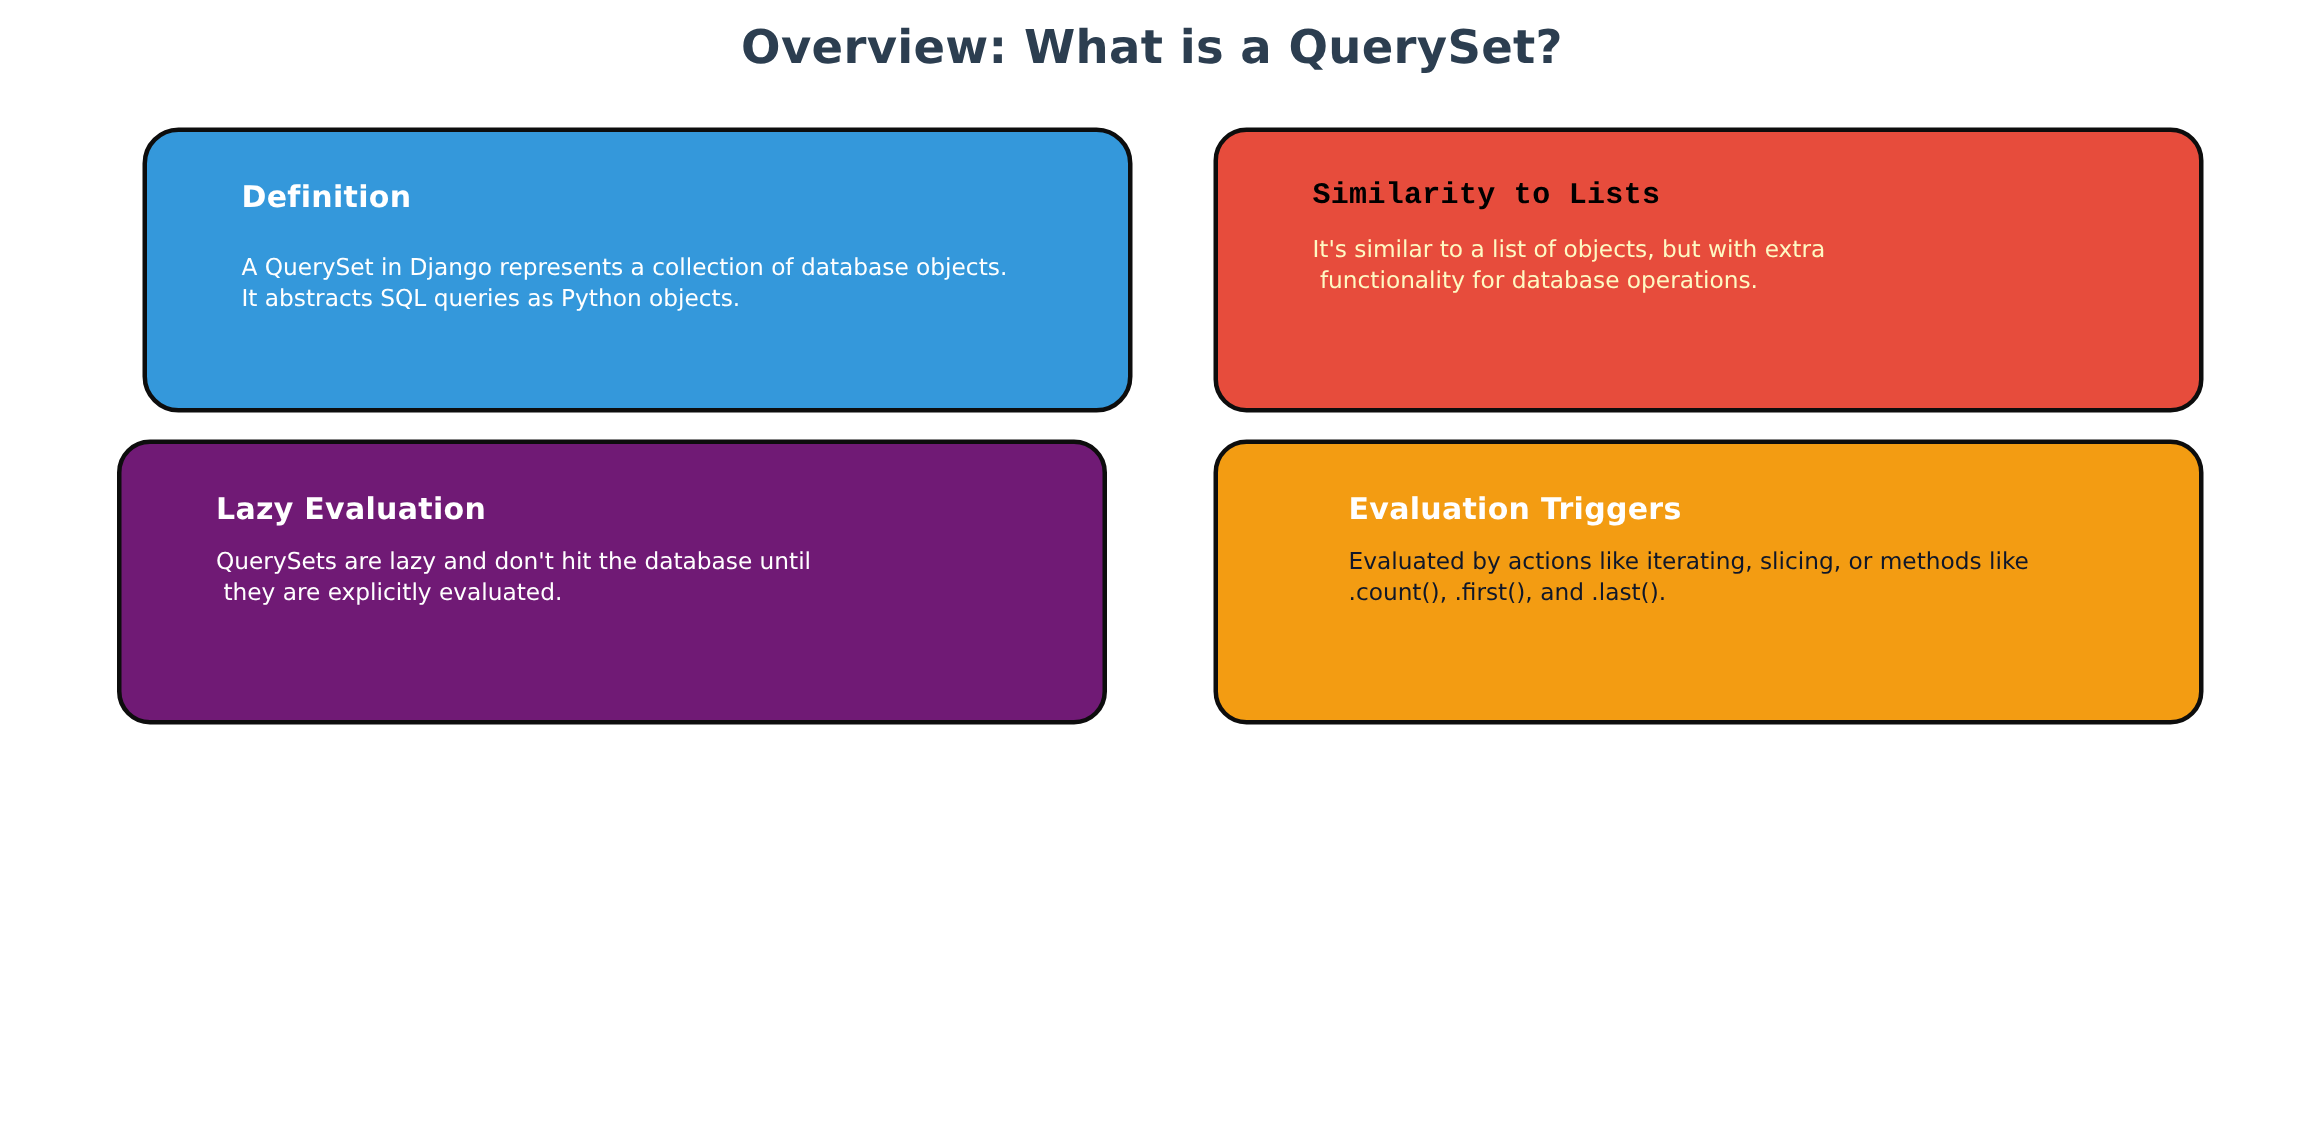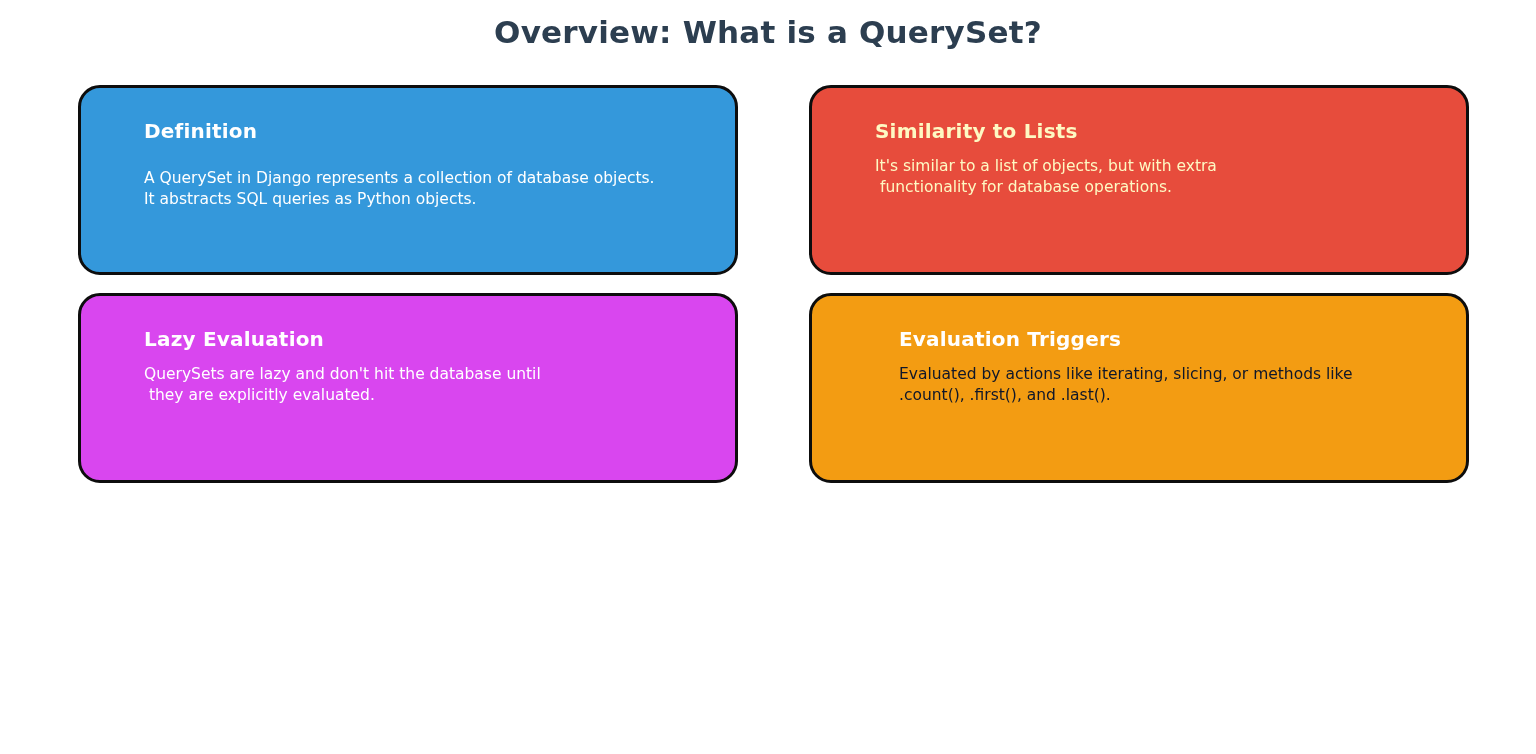--- a/index.html
+++ b/index.html
@@ -45,21 +45,21 @@
   .card {
     position: absolute;
     width: 660px;
     height: 190px;
     border: 3px solid #0d0d0d;
     border-radius: 22px;
     padding: 30px 0 0 0;
     overflow: hidden;
   }
 
-  .card.pos-0 { left: 0px;   top: 0px;   }
+  .card.pos-0 { left: 17px;   top: 0px; border-radius: 24px;   }
   .card.pos-1 { left: 731px; top: 0px;   }
   .card.pos-2 { left: 0px;   top: 208px; }
   .card.pos-3 { left: 731px; top: 208px; padding-left: 24px; }
 
   .card-heading {
     margin: 0 0 0 63px;
     font-size: 20px;
     font-weight: bold;
     color: #ffffff;
     line-height: 26px;
@@ -85,26 +85,26 @@
 
   <div class="cards">
 
     <div class="card pos-0" style="background: rgb(52, 152, 219); border-color: rgb(13, 13, 13);">
       <div class="card-heading" style="color: rgb(255, 255, 255);">Definition</div>
       <div class="card-body" style="color: rgb(255, 255, 255); margin-top: 24px;">A QuerySet in Django represents a collection of database objects.
 It abstracts SQL queries as Python objects.</div>
     </div>
 
     <div class="card pos-1" style="background: rgb(231, 76, 60); border-color: rgb(13, 13, 13);">
-      <div class="card-heading" style="color: #fef9c3;">Similarity to Lists</div>
+      <div class="card-heading" style="color: #000000; font-family: Liberation Mono, monospace;">Similarity to Lists</div>
       <div class="card-body" style="color: #fef9c3;">It's similar to a list of objects, but with extra
  functionality for database operations.</div>
     </div>
 
-    <div class="card pos-2" style="background: #d946ef; border-color: rgb(13, 13, 13);">
+    <div class="card pos-2" style="background: #701a75; border-color: rgb(13, 13, 13);">
       <div class="card-heading" style="color: rgb(255, 255, 255);">Lazy Evaluation</div>
       <div class="card-body" style="color: rgb(255, 255, 255);">QuerySets are lazy and don't hit the database until
  they are explicitly evaluated.</div>
     </div>
 
     <div class="card pos-3" style="background: rgb(243, 156, 18); border-color: rgb(13, 13, 13);">
       <div class="card-heading" style="color: rgb(255, 255, 255);">Evaluation Triggers</div>
       <div class="card-body" style="color: #0f172a;">Evaluated by actions like iterating, slicing, or methods like
 .count(), .first(), and .last().</div>
     </div>

